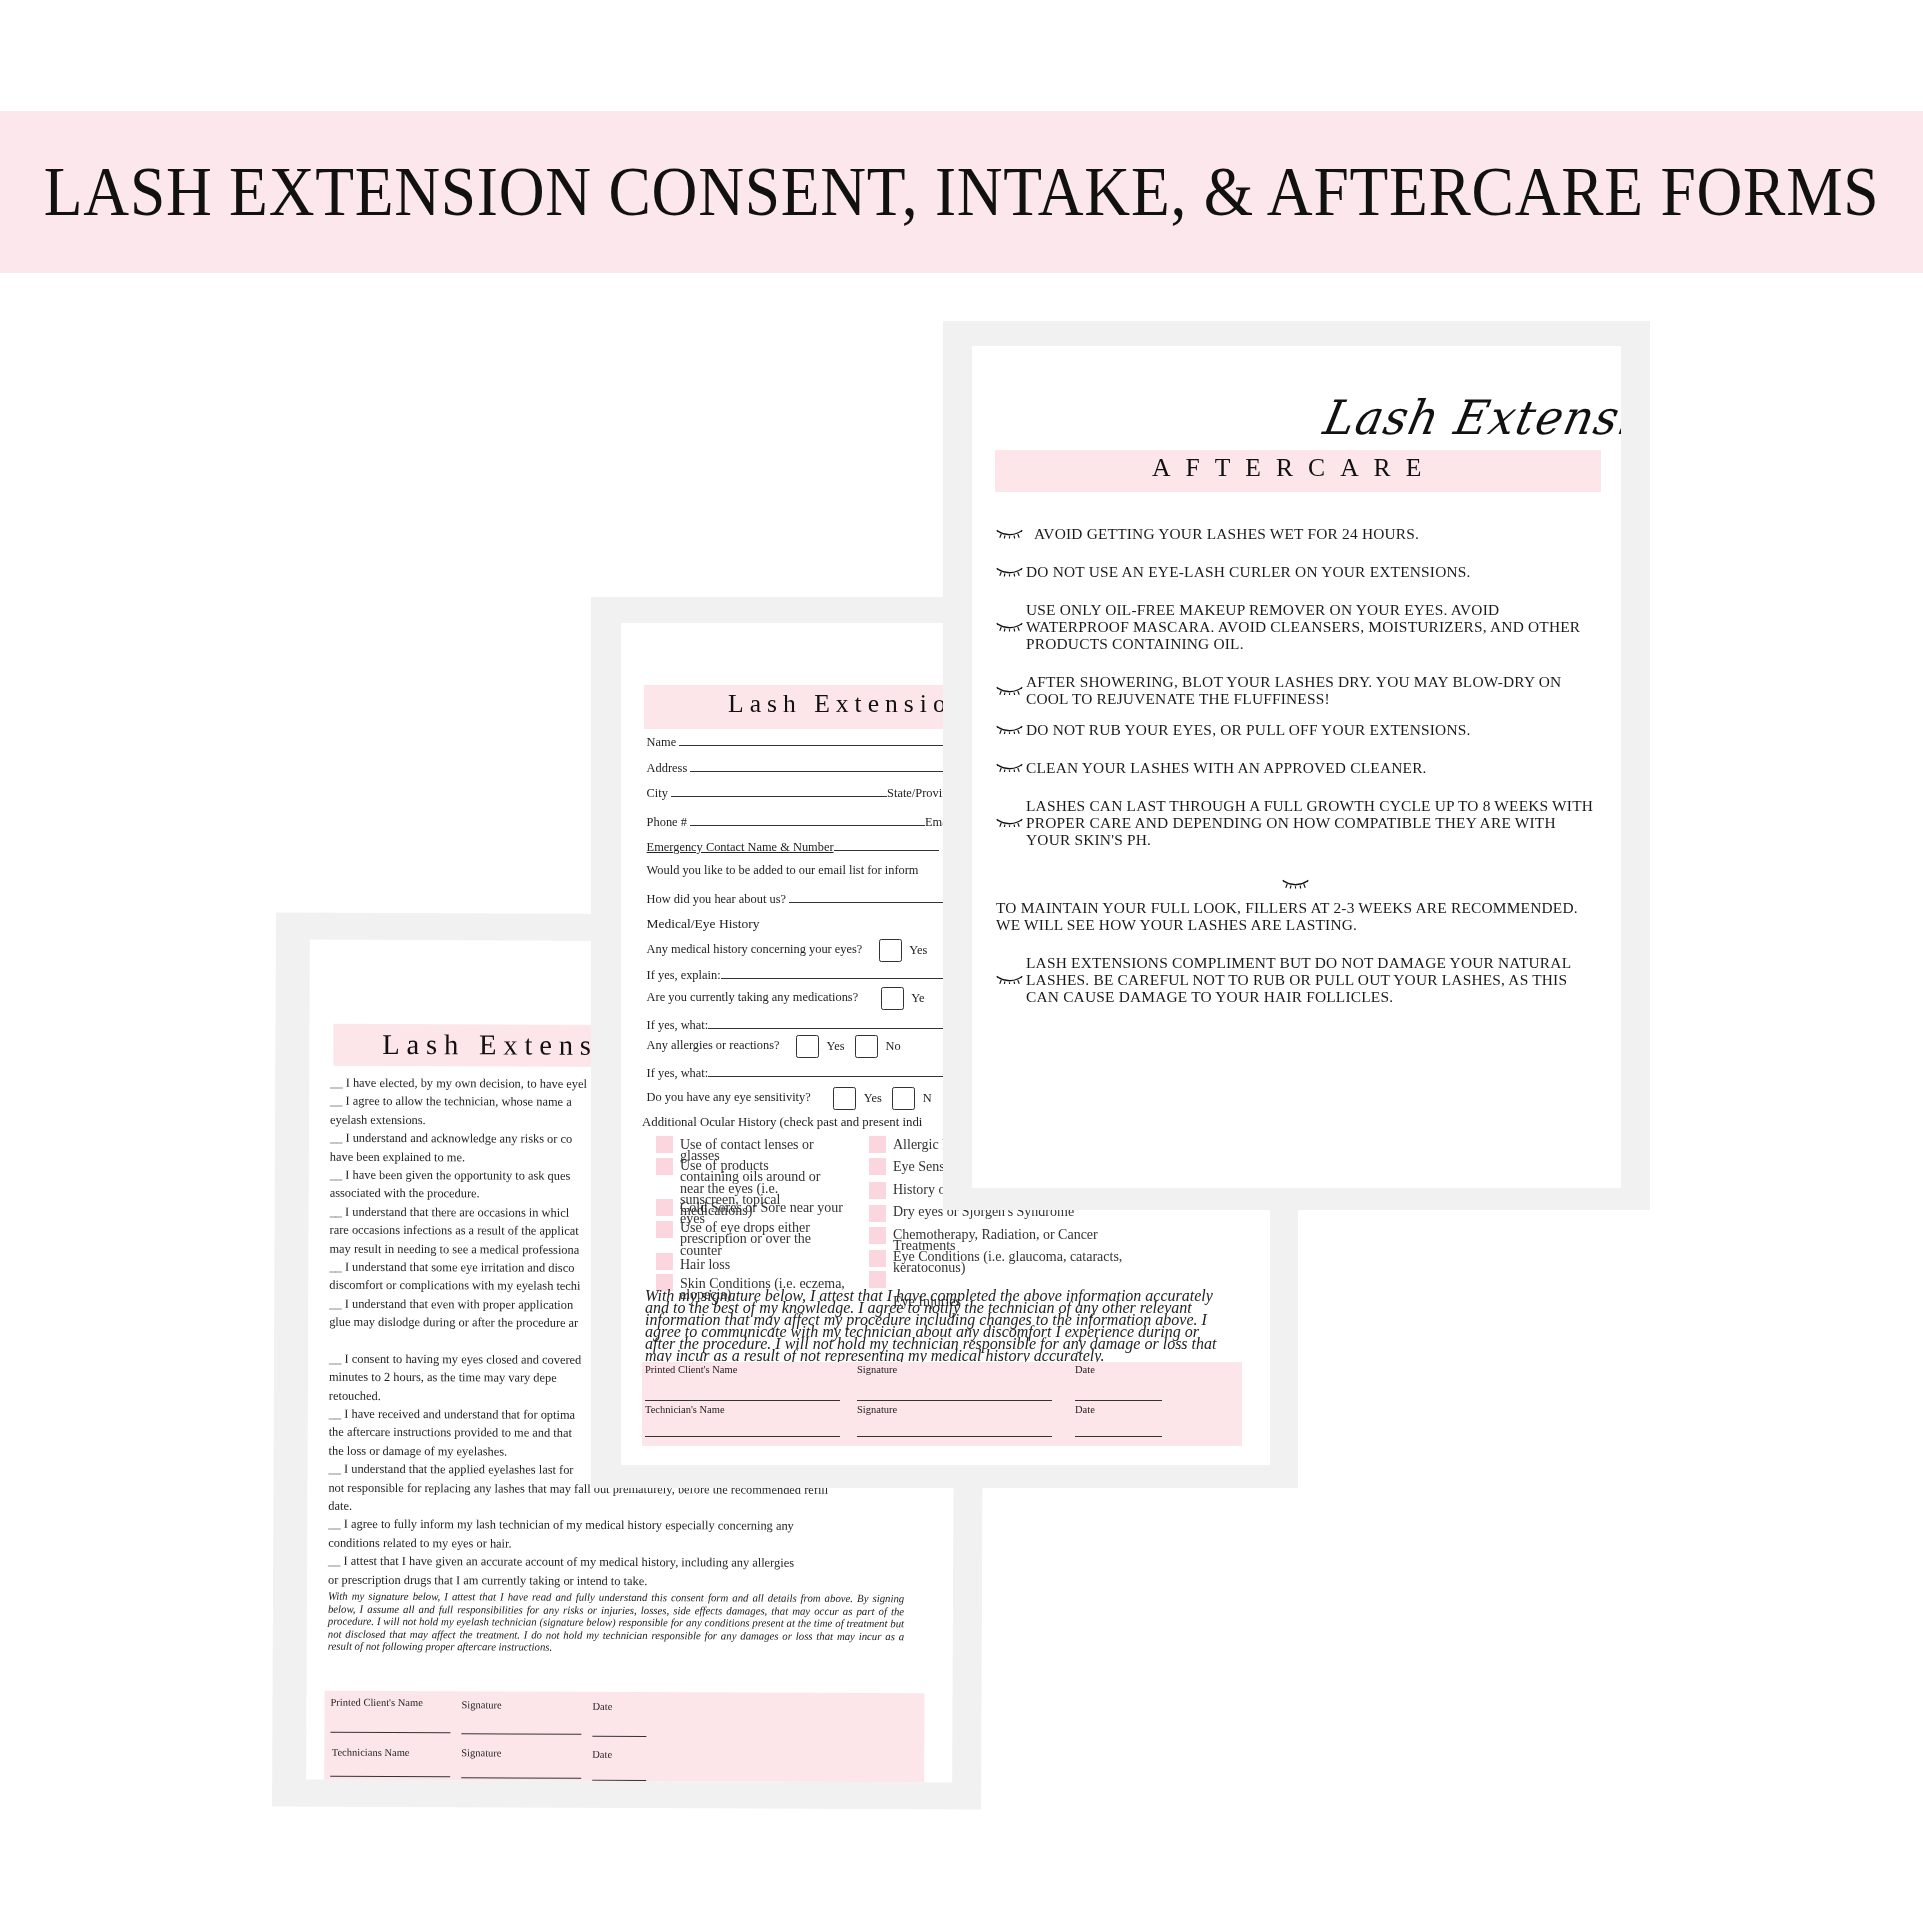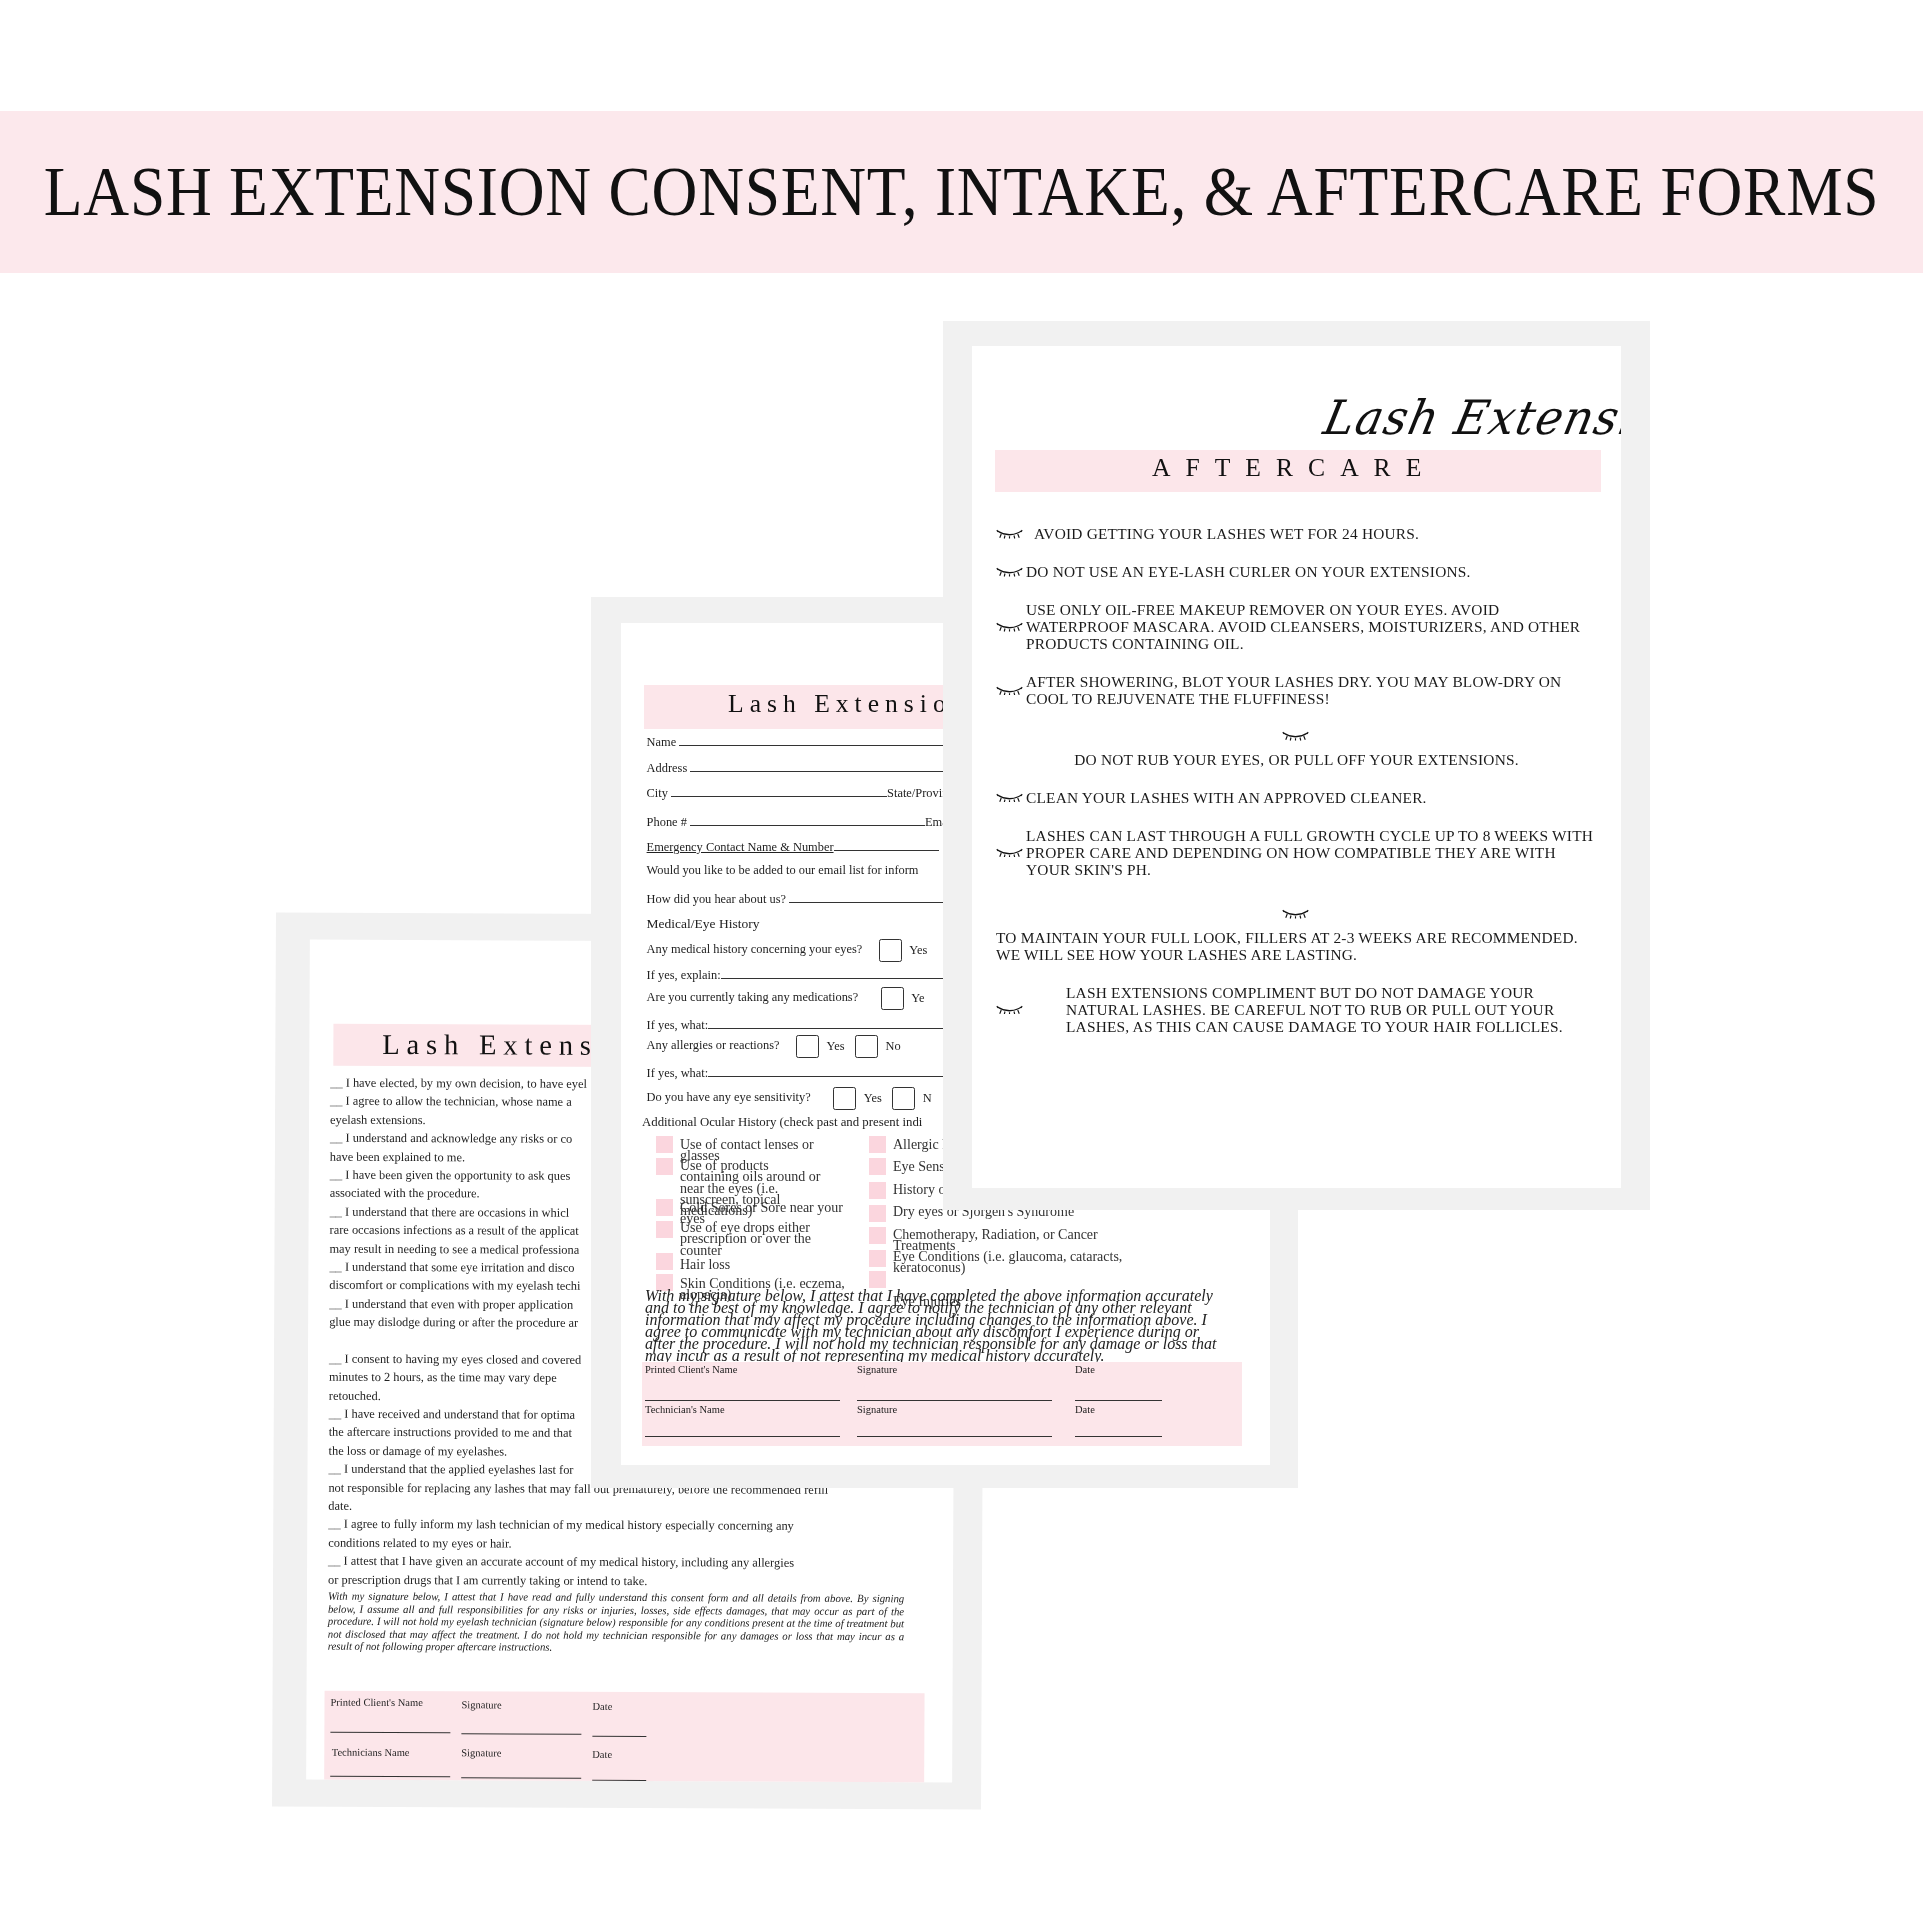--- a/index.html
+++ b/index.html
@@ -277,21 +277,21 @@
       </div>
       <div class="a-item" style="margin-top:21px;">
         <span class="lash">
             <svg width="27" height="10.5" viewBox="0 0 36 14">
               <path d="M2 4 Q18 14 34 4" fill="none" stroke="#111" stroke-width="1.8"></path>
               <path d="M7 8 L5 13 M12 10 L11 14 M18 11 L18 14 M24 10 L25 14 M29 8 L31 13 M33 5 L35 3 M3 5 L1 3" stroke="#111" stroke-width="1.5"></path>
             </svg>
           </span>
         <span class="text">AFTER SHOWERING, BLOT YOUR LASHES DRY. YOU MAY BLOW-DRY ON COOL TO REJUVENATE THE FLUFFINESS!</span>
       </div>
-      <div class="a-item" style="margin-top:13.5px;flex-direction:column;">
+      <div class="a-item" style="margin-top:13.5px;">
         <span class="lash">
             <svg width="27" height="10.5" viewBox="0 0 36 14">
               <path d="M2 4 Q18 14 34 4" fill="none" stroke="#111" stroke-width="1.8"></path>
               <path d="M7 8 L5 13 M12 10 L11 14 M18 11 L18 14 M24 10 L25 14 M29 8 L31 13 M33 5 L35 3 M3 5 L1 3" stroke="#111" stroke-width="1.5"></path>
             </svg>
           </span>
         <span class="text">DO NOT RUB YOUR EYES, OR PULL OFF YOUR EXTENSIONS.</span>
       </div>
       <div class="a-item" style="margin-top:21px;">
         <span class="lash">
@@ -313,21 +313,21 @@
       </div>
       <div class="a-item" style="margin-top:21px;flex-direction:column;">
         <span class="lash">
             <svg width="27" height="10.5" viewBox="0 0 36 14">
               <path d="M2 4 Q18 14 34 4" fill="none" stroke="#111" stroke-width="1.8"></path>
               <path d="M7 8 L5 13 M12 10 L11 14 M18 11 L18 14 M24 10 L25 14 M29 8 L31 13 M33 5 L35 3 M3 5 L1 3" stroke="#111" stroke-width="1.5"></path>
             </svg>
           </span>
         <span class="text">TO MAINTAIN YOUR FULL LOOK, FILLERS AT 2-3 WEEKS ARE RECOMMENDED. WE WILL SEE HOW YOUR LASHES ARE LASTING.</span>
       </div>
-      <div class="a-item" style="margin-top:21px;gap:40px;">
+      <div class="a-item" style="margin-top:21px;">
         <span class="lash">
             <svg width="27" height="10.5" viewBox="0 0 36 14">
               <path d="M2 4 Q18 14 34 4" fill="none" stroke="#111" stroke-width="1.8"></path>
               <path d="M7 8 L5 13 M12 10 L11 14 M18 11 L18 14 M24 10 L25 14 M29 8 L31 13 M33 5 L35 3 M3 5 L1 3" stroke="#111" stroke-width="1.5"></path>
             </svg>
           </span>
         <span class="text">LASH EXTENSIONS COMPLIMENT BUT DO NOT DAMAGE YOUR NATURAL LASHES. BE CAREFUL NOT TO RUB OR PULL OUT YOUR LASHES, AS THIS CAN CAUSE DAMAGE TO YOUR HAIR FOLLICLES.</span>
       </div>
     </div>
   </div>

